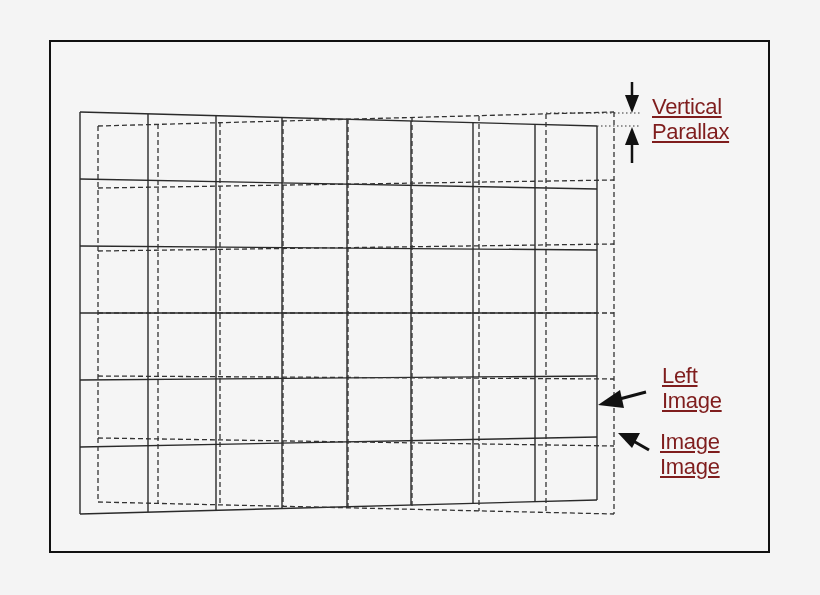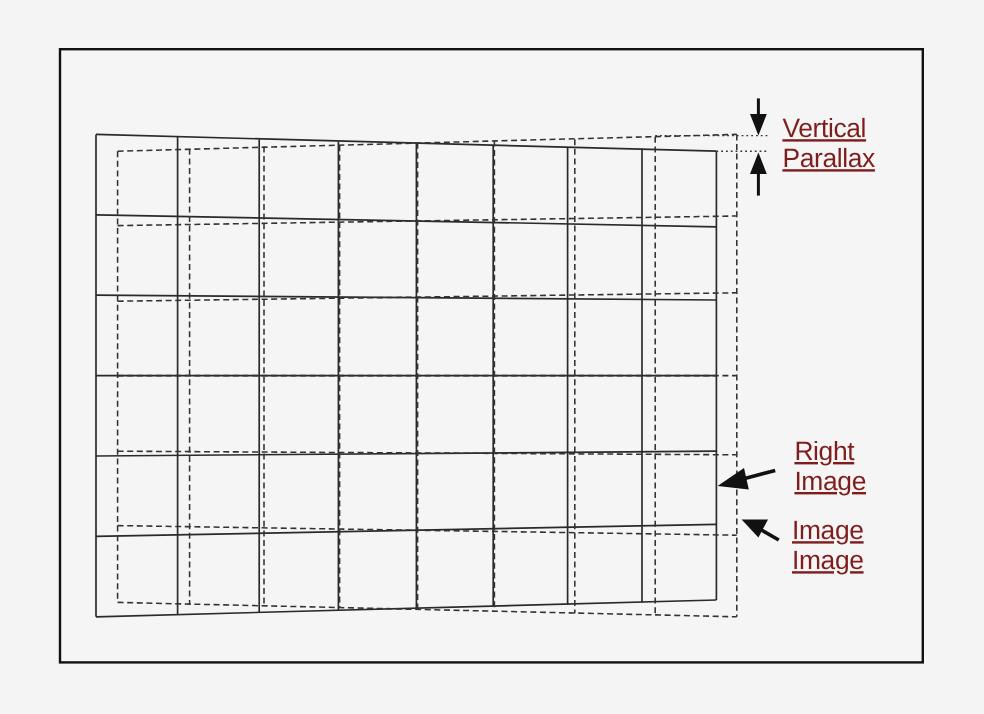--- a/index.html
+++ b/index.html
@@ -90,20 +90,20 @@
     <polygon points="618,433 640,433 632,448" fill="#111"></polygon>
   </g>
 </svg>
 
 <div class="label" style="left:652px; top:94px;">
   <div>Vertical</div>
   <div>Parallax</div>
 </div>
 
 <div class="label" style="left:662px; top:363px;">
-  <div>Right</div>
+  <div>Left</div>
   <div>Image</div>
 </div>
 
 <div class="label" style="left:660px; top:429px;">
   <div>Image</div>
   <div>Image</div>
 </div>
 
 </body></html>

